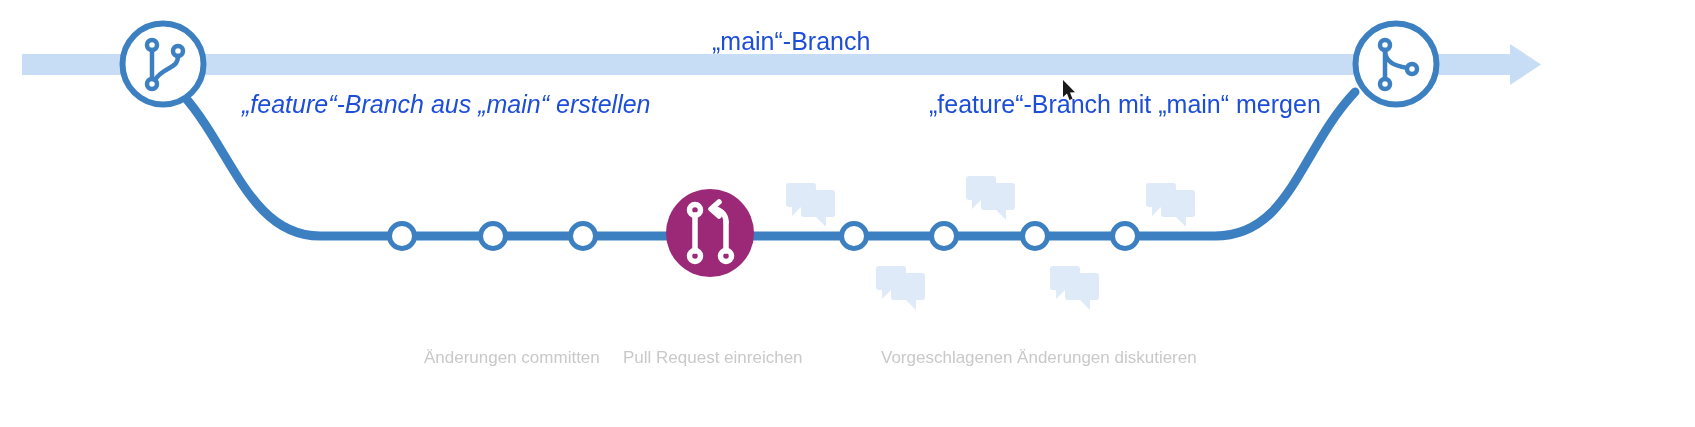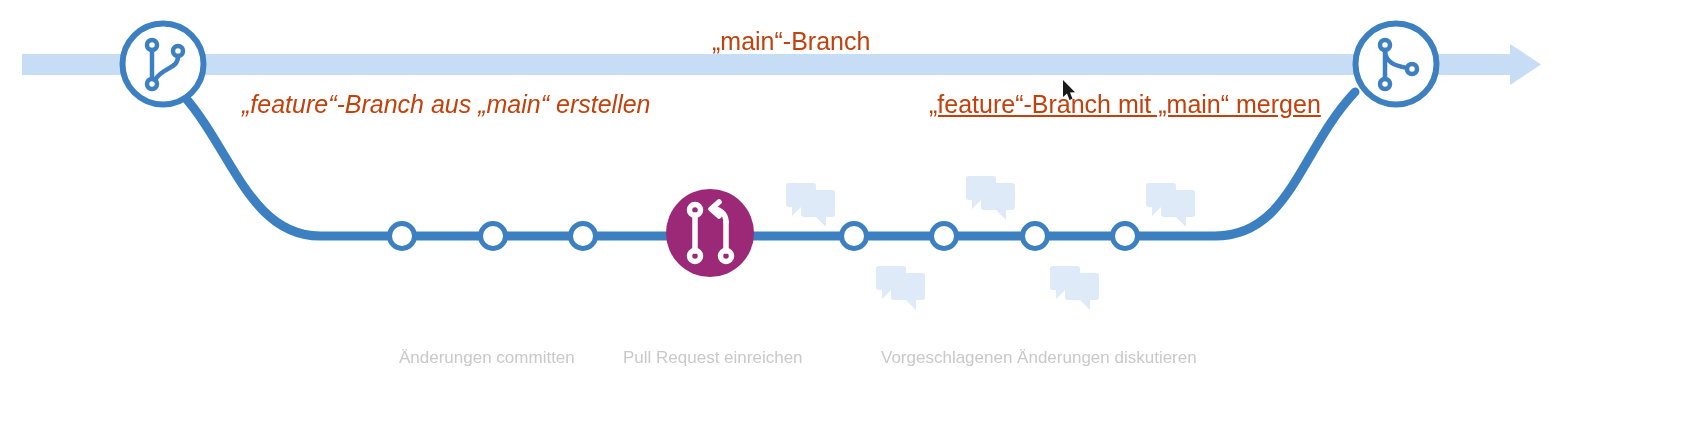--- a/index.html
+++ b/index.html
@@ -20,48 +20,47 @@
   #diagram-svg {
     position: absolute;
     left: 0;
     top: 0;
     width: 1695px;
     height: 427px;
   }
   .lbl {
     position: absolute;
     white-space: nowrap;
-    color: #c2410c;
+    color: #1d4ed8;
     font-family: "Liberation Sans", sans-serif;
   }
   .lbl-main {
     font-size: 25px;
     left: 712px;
     top: 27px;
   }
   .lbl-create {
     font-size: 25px;
     left: 242px;
     top: 90px;
     font-style: italic;
   }
   .lbl-merge {
     font-size: 25px;
     left: 929px;
     top: 90px;
-    text-decoration: underline;
   }
   .cap {
     position: absolute;
     white-space: nowrap;
     color: #c9c9c9;
     font-size: 17px;
     font-family: "Liberation Sans", sans-serif;
   }
-  .cap-commit  { left: 399px;  top: 348px; }
+  .cap-commit  { left: 424px;  top: 348px; }
   .cap-pr      { left: 623px;  top: 348px; }
   .cap-discuss { left: 881px;  top: 348px; }
   #cursor {
     position: absolute;
     left: 1062px;
     top: 80px;
     width: 14px;
     height: 22px;
     pointer-events: none;
   }

